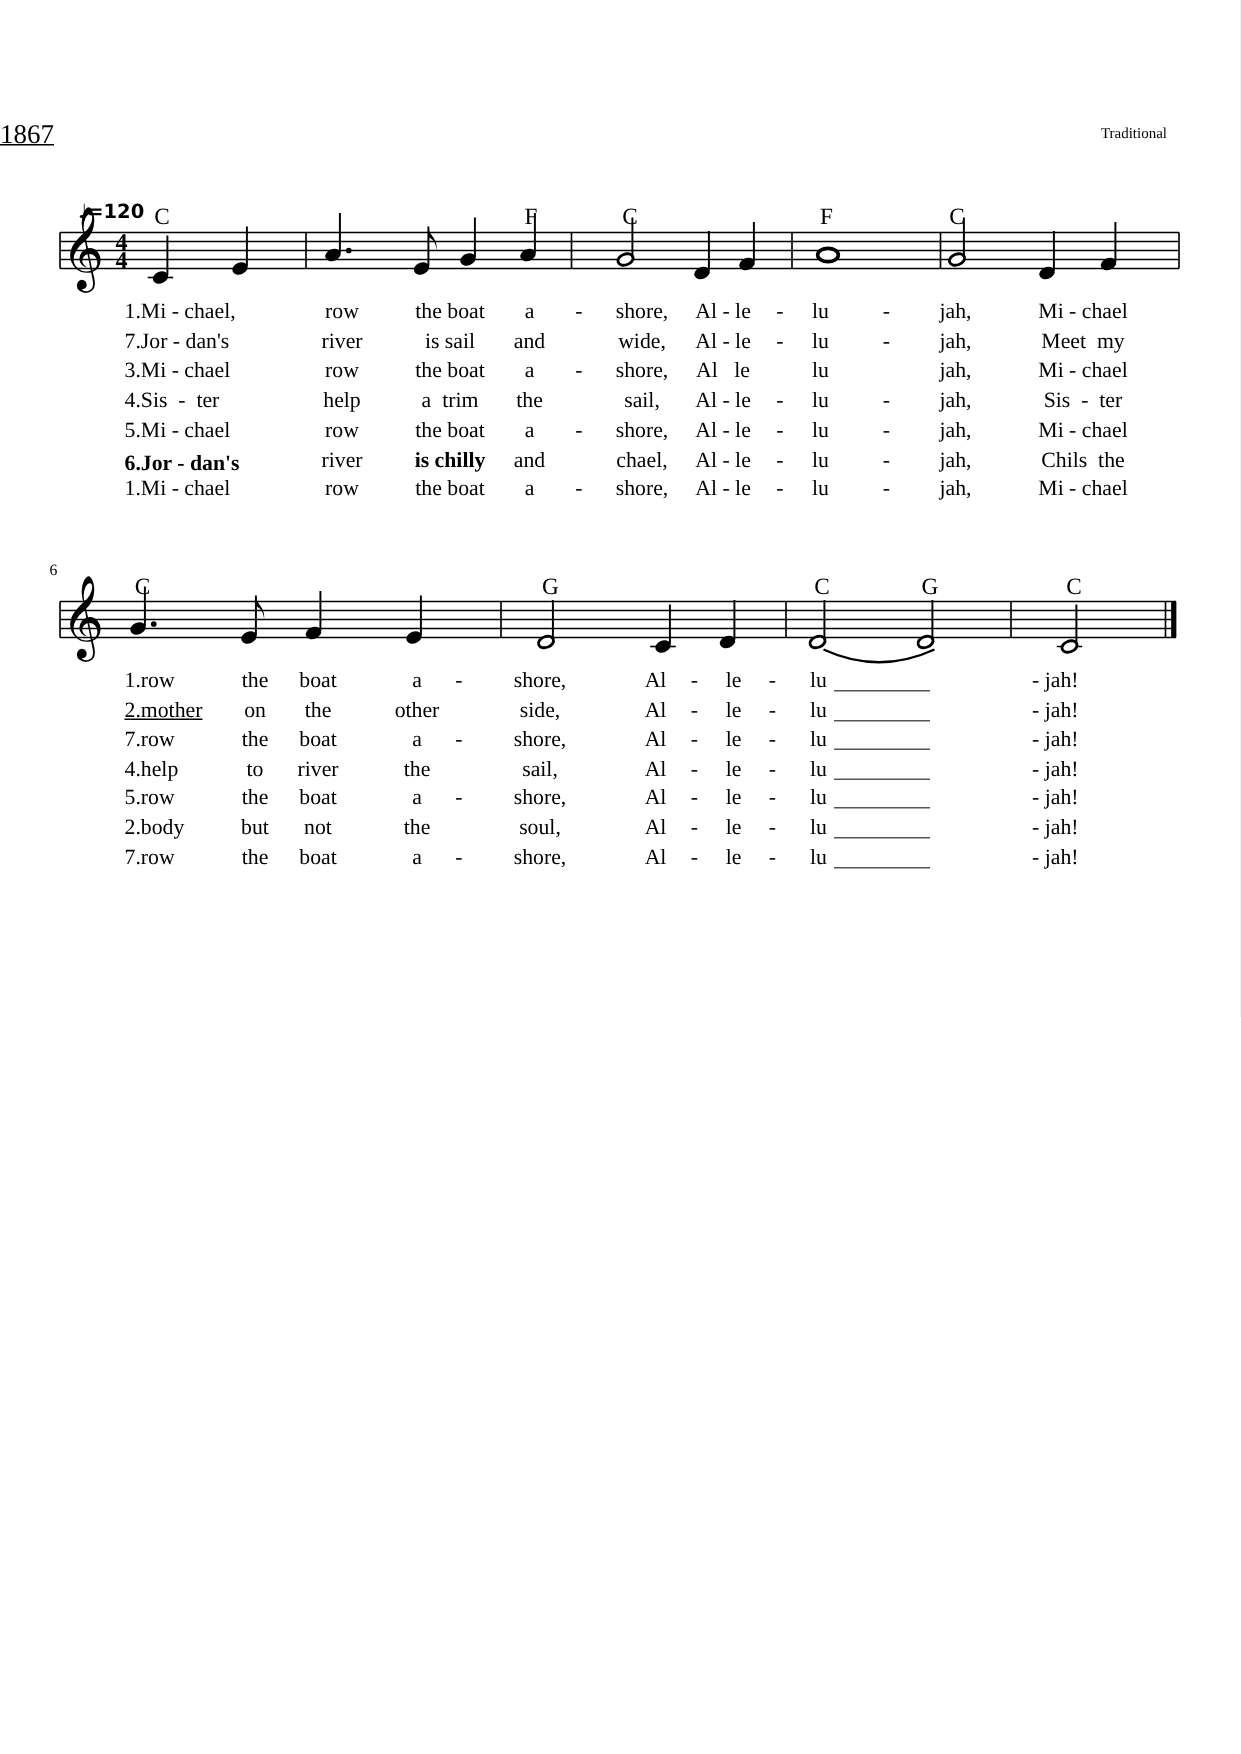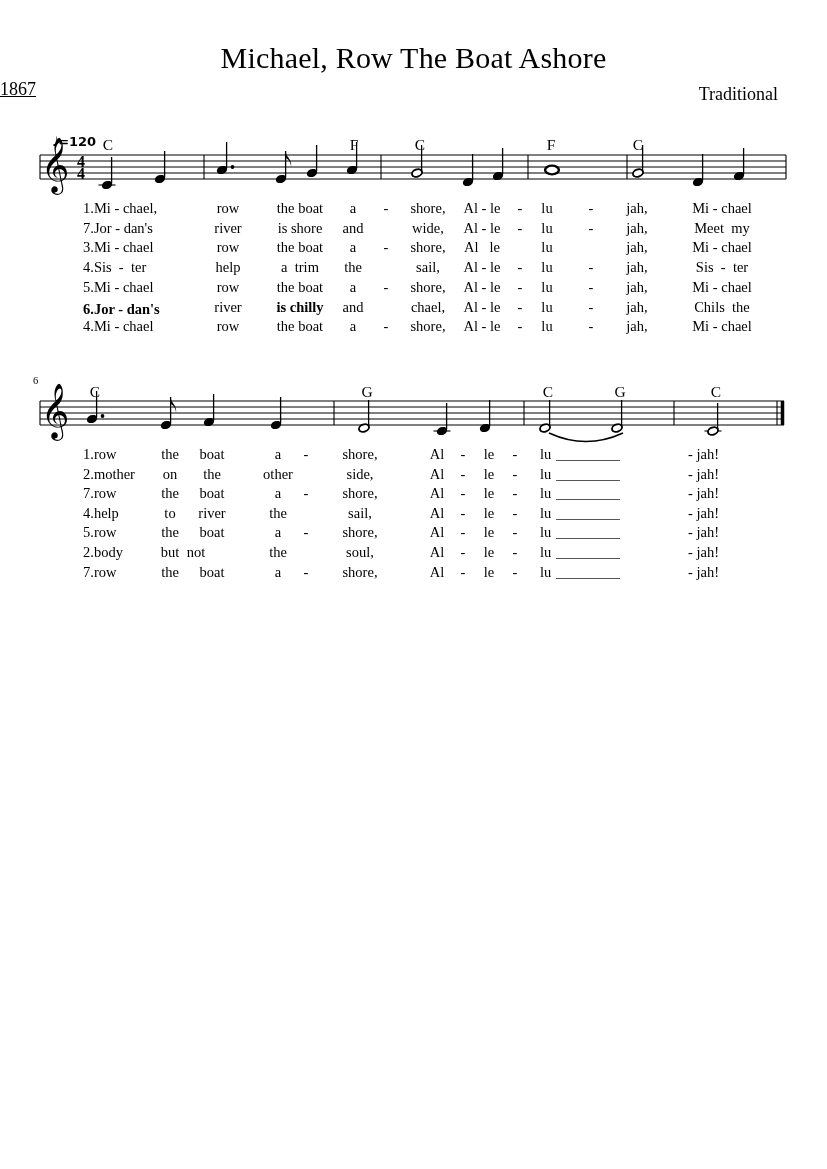--- a/index.html
+++ b/index.html
@@ -1,34 +1,33 @@
 <!DOCTYPE html>
 <html><head>
 <meta charset="utf-8">
 <style>
   html,body{margin:0;padding:0;background:#e8e8e8;}
   .page{position:relative;width:827px;height:1169px;background:#ffffff;margin:0 auto;
         font-family:"Liberation Serif",serif;color:#000;overflow:hidden;}
   .title{position:absolute;left:0;top:41px;width:100%;text-align:center;font-size:30px;letter-spacing:.2px;}
   .subtitle{position:absolute;left:0;top:79px;width:100%;text-align:left;font-size:18px;text-decoration:underline;}
-  .credit{position:absolute;right:49px;top:84px;font-size:18px;}
+  .credit{position:absolute;right:49px;top:84px;font-size:10px;}
   .tempo{position:absolute;left:52px;top:134px;font-size:13px;font-weight:bold;
          font-family:"DejaVu Sans",sans-serif;}
   .measure-number{position:absolute;left:33px;top:375px;font-size:10.5px;}
   .chord-symbol{position:absolute;transform:translateX(-50%);font-size:15.5px;}
   .lyric{position:absolute;font-size:14.5px;white-space:pre;line-height:17px;}
   .lyric.center{transform:translateX(-50%);}
   .extender{position:absolute;height:0;border-top:1.2px solid #555;}
   svg#score{position:absolute;left:0;top:0;}
 </style>
 </head>
 <body>
 
 <div class="page">
-  <div class="title">Michael, Row The Boat Ashore</div>
   <div class="subtitle">1867</div>
   <div class="credit">Traditional</div>
   <span class="tempo">♩=120</span>
   <span class="measure-number">6</span>
   <svg id="score" width="827" height="1169">
       <g>
         <line x1="40" y1="155" x2="786" y2="155" stroke="#000" stroke-width="1"></line>
         <line x1="40" y1="161" x2="786" y2="161" stroke="#000" stroke-width="1"></line>
         <line x1="40" y1="167" x2="786" y2="167" stroke="#000" stroke-width="1"></line>
         <line x1="40" y1="173" x2="786" y2="173" stroke="#000" stroke-width="1"></line>
@@ -177,21 +176,21 @@
       <span class="lyric center" style="left: 386px; top: 200px;">-</span>
       <span class="lyric center" style="left: 428px; top: 200px;">shore,</span>
       <span class="lyric center" style="left: 482px; top: 200px;">Al - le</span>
       <span class="lyric center" style="left: 520px; top: 200px;">-</span>
       <span class="lyric center" style="left: 547px; top: 200px;">lu</span>
       <span class="lyric center" style="left: 591px; top: 200px;">-</span>
       <span class="lyric center" style="left: 637px; top: 200px;">jah,</span>
       <span class="lyric center" style="left: 722px; top: 200px;">Mi - chael</span>
       <span class="lyric" style="left: 83px; top: 219.7px;">7.Jor - dan's</span>
       <span class="lyric center" style="left: 228px; top: 219.7px;">river</span>
-      <span class="lyric center" style="left: 300px; top: 219.7px;">is shore</span>
+      <span class="lyric center" style="left: 300px; top: 219.7px;">is sail</span>
       <span class="lyric center" style="left: 353px; top: 219.7px;">and</span>
       <span class="lyric center" style="left: 428px; top: 219.7px;">wide,</span>
       <span class="lyric center" style="left: 482px; top: 219.7px;">Al - le</span>
       <span class="lyric center" style="left: 520px; top: 219.7px;">-</span>
       <span class="lyric center" style="left: 547px; top: 219.7px;">lu</span>
       <span class="lyric center" style="left: 591px; top: 219.7px;">-</span>
       <span class="lyric center" style="left: 637px; top: 219.7px;">jah,</span>
       <span class="lyric center" style="left: 722px; top: 219.7px;">Meet  my</span>
       <span class="lyric" style="left: 83px; top: 239.4px;">3.Mi - chael</span>
       <span class="lyric center" style="left: 228px; top: 239.4px;">row</span>
@@ -230,21 +229,21 @@
       <span class="lyric center" style="left: 228px; top: 298.5px;">river</span>
       <span class="lyric center" style="left: 300px; top: 299px; font-weight: bold;">is chilly</span>
       <span class="lyric center" style="left: 353px; top: 298.5px;">and</span>
       <span class="lyric center" style="left: 428px; top: 298.5px;">chael,</span>
       <span class="lyric center" style="left: 482px; top: 298.5px;">Al - le</span>
       <span class="lyric center" style="left: 520px; top: 298.5px;">-</span>
       <span class="lyric center" style="left: 547px; top: 298.5px;">lu</span>
       <span class="lyric center" style="left: 591px; top: 298.5px;">-</span>
       <span class="lyric center" style="left: 637px; top: 298.5px;">jah,</span>
       <span class="lyric center" style="left: 722px; top: 298.5px;">Chils  the</span>
-      <span class="lyric" style="left: 83px; top: 318.2px;">4.Mi - chael</span>
+      <span class="lyric" style="left: 83px; top: 318.2px;">1.Mi - chael</span>
       <span class="lyric center" style="left: 228px; top: 318.2px;">row</span>
       <span class="lyric center" style="left: 300px; top: 318.2px;">the boat</span>
       <span class="lyric center" style="left: 353px; top: 318.2px;">a</span>
       <span class="lyric center" style="left: 386px; top: 318.2px;">-</span>
       <span class="lyric center" style="left: 428px; top: 318.2px;">shore,</span>
       <span class="lyric center" style="left: 482px; top: 318.2px;">Al - le</span>
       <span class="lyric center" style="left: 520px; top: 318.2px;">-</span>
       <span class="lyric center" style="left: 547px; top: 318.2px;">lu</span>
       <span class="lyric center" style="left: 591px; top: 318.2px;">-</span>
       <span class="lyric center" style="left: 637px; top: 318.2px;">jah,</span>
@@ -255,21 +254,21 @@
       <span class="lyric center" style="left: 278px; top: 446px;">a</span>
       <span class="lyric center" style="left: 306px; top: 446px;">-</span>
       <span class="lyric center" style="left: 360px; top: 446px;">shore,</span>
       <span class="lyric center" style="left: 437px; top: 446px;">Al</span>
       <span class="lyric center" style="left: 463px; top: 446px;">-</span>
       <span class="lyric center" style="left: 489px; top: 446px;">le</span>
       <span class="lyric center" style="left: 515px; top: 446px;">-</span>
       <span class="lyric" style="left: 540px; top: 446px;">lu</span>
       <span class="lyric" style="left: 688px; top: 446px;">- jah!</span>
       <div class="extender" style="left: 556px; width: 64px; top: 460px;"></div>
-      <span class="lyric" style="left: 83px; top: 465.6px;">2.mother</span>
+      <span class="lyric" style="left: 83px; top: 465.6px; text-decoration: underline;">2.mother</span>
       <span class="lyric center" style="left: 170px; top: 465.6px;">on</span>
       <span class="lyric center" style="left: 212px; top: 465.6px;">the</span>
       <span class="lyric center" style="left: 278px; top: 465.6px;">other</span>
       <span class="lyric center" style="left: 360px; top: 465.6px;">side,</span>
       <span class="lyric center" style="left: 437px; top: 465.6px;">Al</span>
       <span class="lyric center" style="left: 463px; top: 465.6px;">-</span>
       <span class="lyric center" style="left: 489px; top: 465.6px;">le</span>
       <span class="lyric center" style="left: 515px; top: 465.6px;">-</span>
       <span class="lyric" style="left: 540px; top: 465.6px;">lu</span>
       <span class="lyric" style="left: 688px; top: 465.6px;">- jah!</span>
@@ -307,21 +306,21 @@
       <span class="lyric center" style="left: 360px; top: 524.4px;">shore,</span>
       <span class="lyric center" style="left: 437px; top: 524.4px;">Al</span>
       <span class="lyric center" style="left: 463px; top: 524.4px;">-</span>
       <span class="lyric center" style="left: 489px; top: 524.4px;">le</span>
       <span class="lyric center" style="left: 515px; top: 524.4px;">-</span>
       <span class="lyric" style="left: 540px; top: 524.4px;">lu</span>
       <span class="lyric" style="left: 688px; top: 524.4px;">- jah!</span>
       <div class="extender" style="left: 556px; width: 64px; top: 538.4px;"></div>
       <span class="lyric" style="left: 83px; top: 544px;">2.body</span>
       <span class="lyric center" style="left: 170px; top: 544px;">but</span>
-      <span class="lyric center" style="left: 196px; top: 544px;">not</span>
+      <span class="lyric center" style="left: 212px; top: 544px;">not</span>
       <span class="lyric center" style="left: 278px; top: 544px;">the</span>
       <span class="lyric center" style="left: 360px; top: 544px;">soul,</span>
       <span class="lyric center" style="left: 437px; top: 544px;">Al</span>
       <span class="lyric center" style="left: 463px; top: 544px;">-</span>
       <span class="lyric center" style="left: 489px; top: 544px;">le</span>
       <span class="lyric center" style="left: 515px; top: 544px;">-</span>
       <span class="lyric" style="left: 540px; top: 544px;">lu</span>
       <span class="lyric" style="left: 688px; top: 544px;">- jah!</span>
       <div class="extender" style="left: 556px; width: 64px; top: 558px;"></div>
       <span class="lyric" style="left: 83px; top: 563.6px;">7.row</span>

